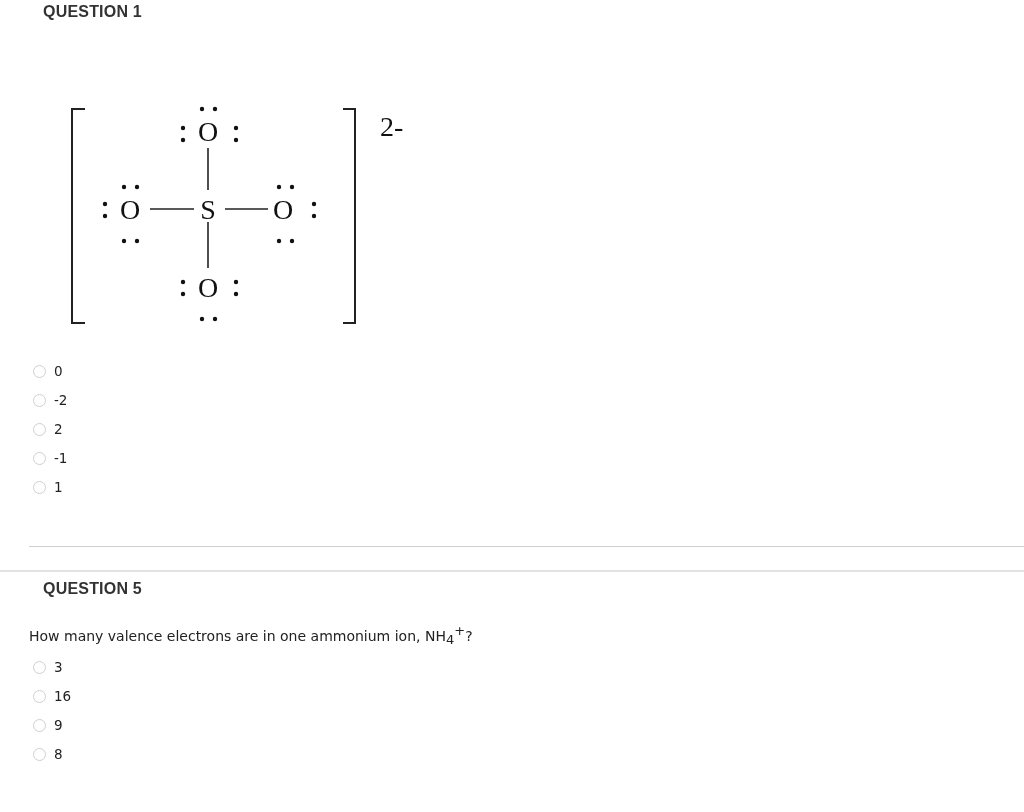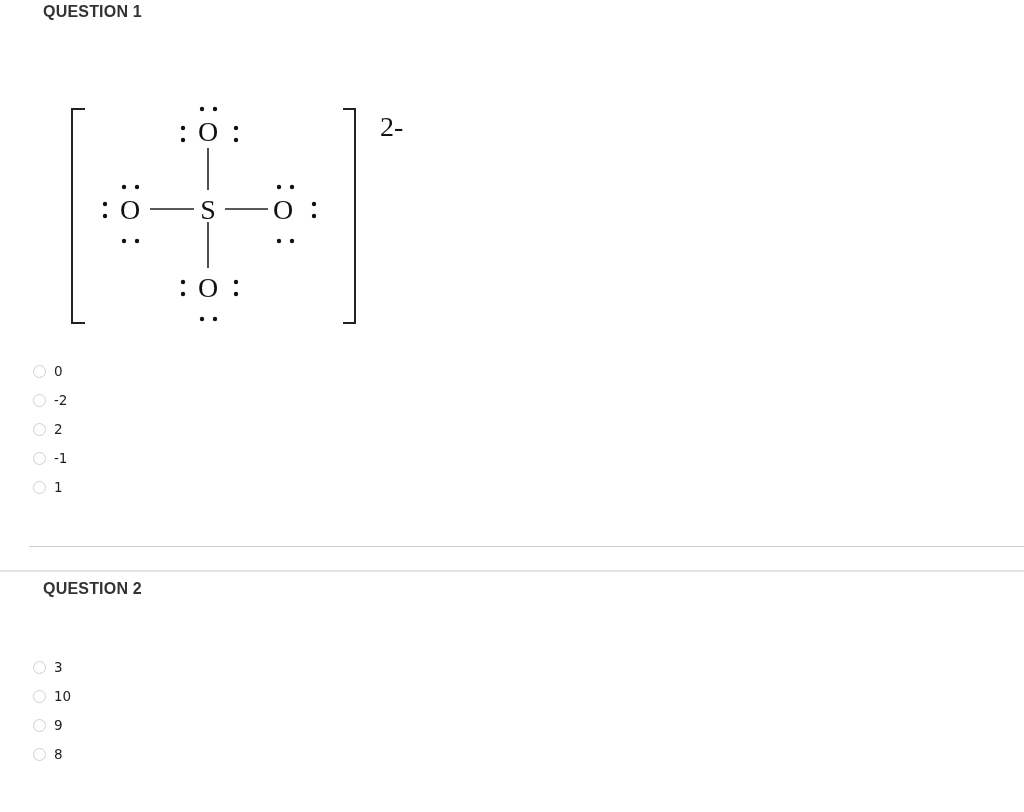--- a/index.html
+++ b/index.html
@@ -149,30 +149,31 @@
     <span class="opt-label">-1</span>
   </label>
   <label class="option" style="top:477px;">
     <span class="radio"></span>
     <span class="opt-label">1</span>
   </label>
 
   <div class="divider-1"></div>
   <div class="divider-2"></div>
 
-  <div class="q-heading" style="left:43px; top:580px;">QUESTION 2</div>
+  <div class="q-heading" style="left:43px; top:580px;">QUESTION 5</div>
 
+  <div class="q-text" style="left:29px; top:628px;"><span>How many valence electrons are in one ammonium ion, NH</span><sub>4</sub><sup>+</sup><span>?</span></div>
 
   <label class="option" style="top:657px;">
     <span class="radio"></span>
     <span class="opt-label">3</span>
   </label>
   <label class="option" style="top:686px;">
     <span class="radio"></span>
-    <span class="opt-label">10</span>
+    <span class="opt-label">16</span>
   </label>
   <label class="option" style="top:715px;">
     <span class="radio"></span>
     <span class="opt-label">9</span>
   </label>
   <label class="option" style="top:744px;">
     <span class="radio"></span>
     <span class="opt-label">8</span>
   </label>
 

